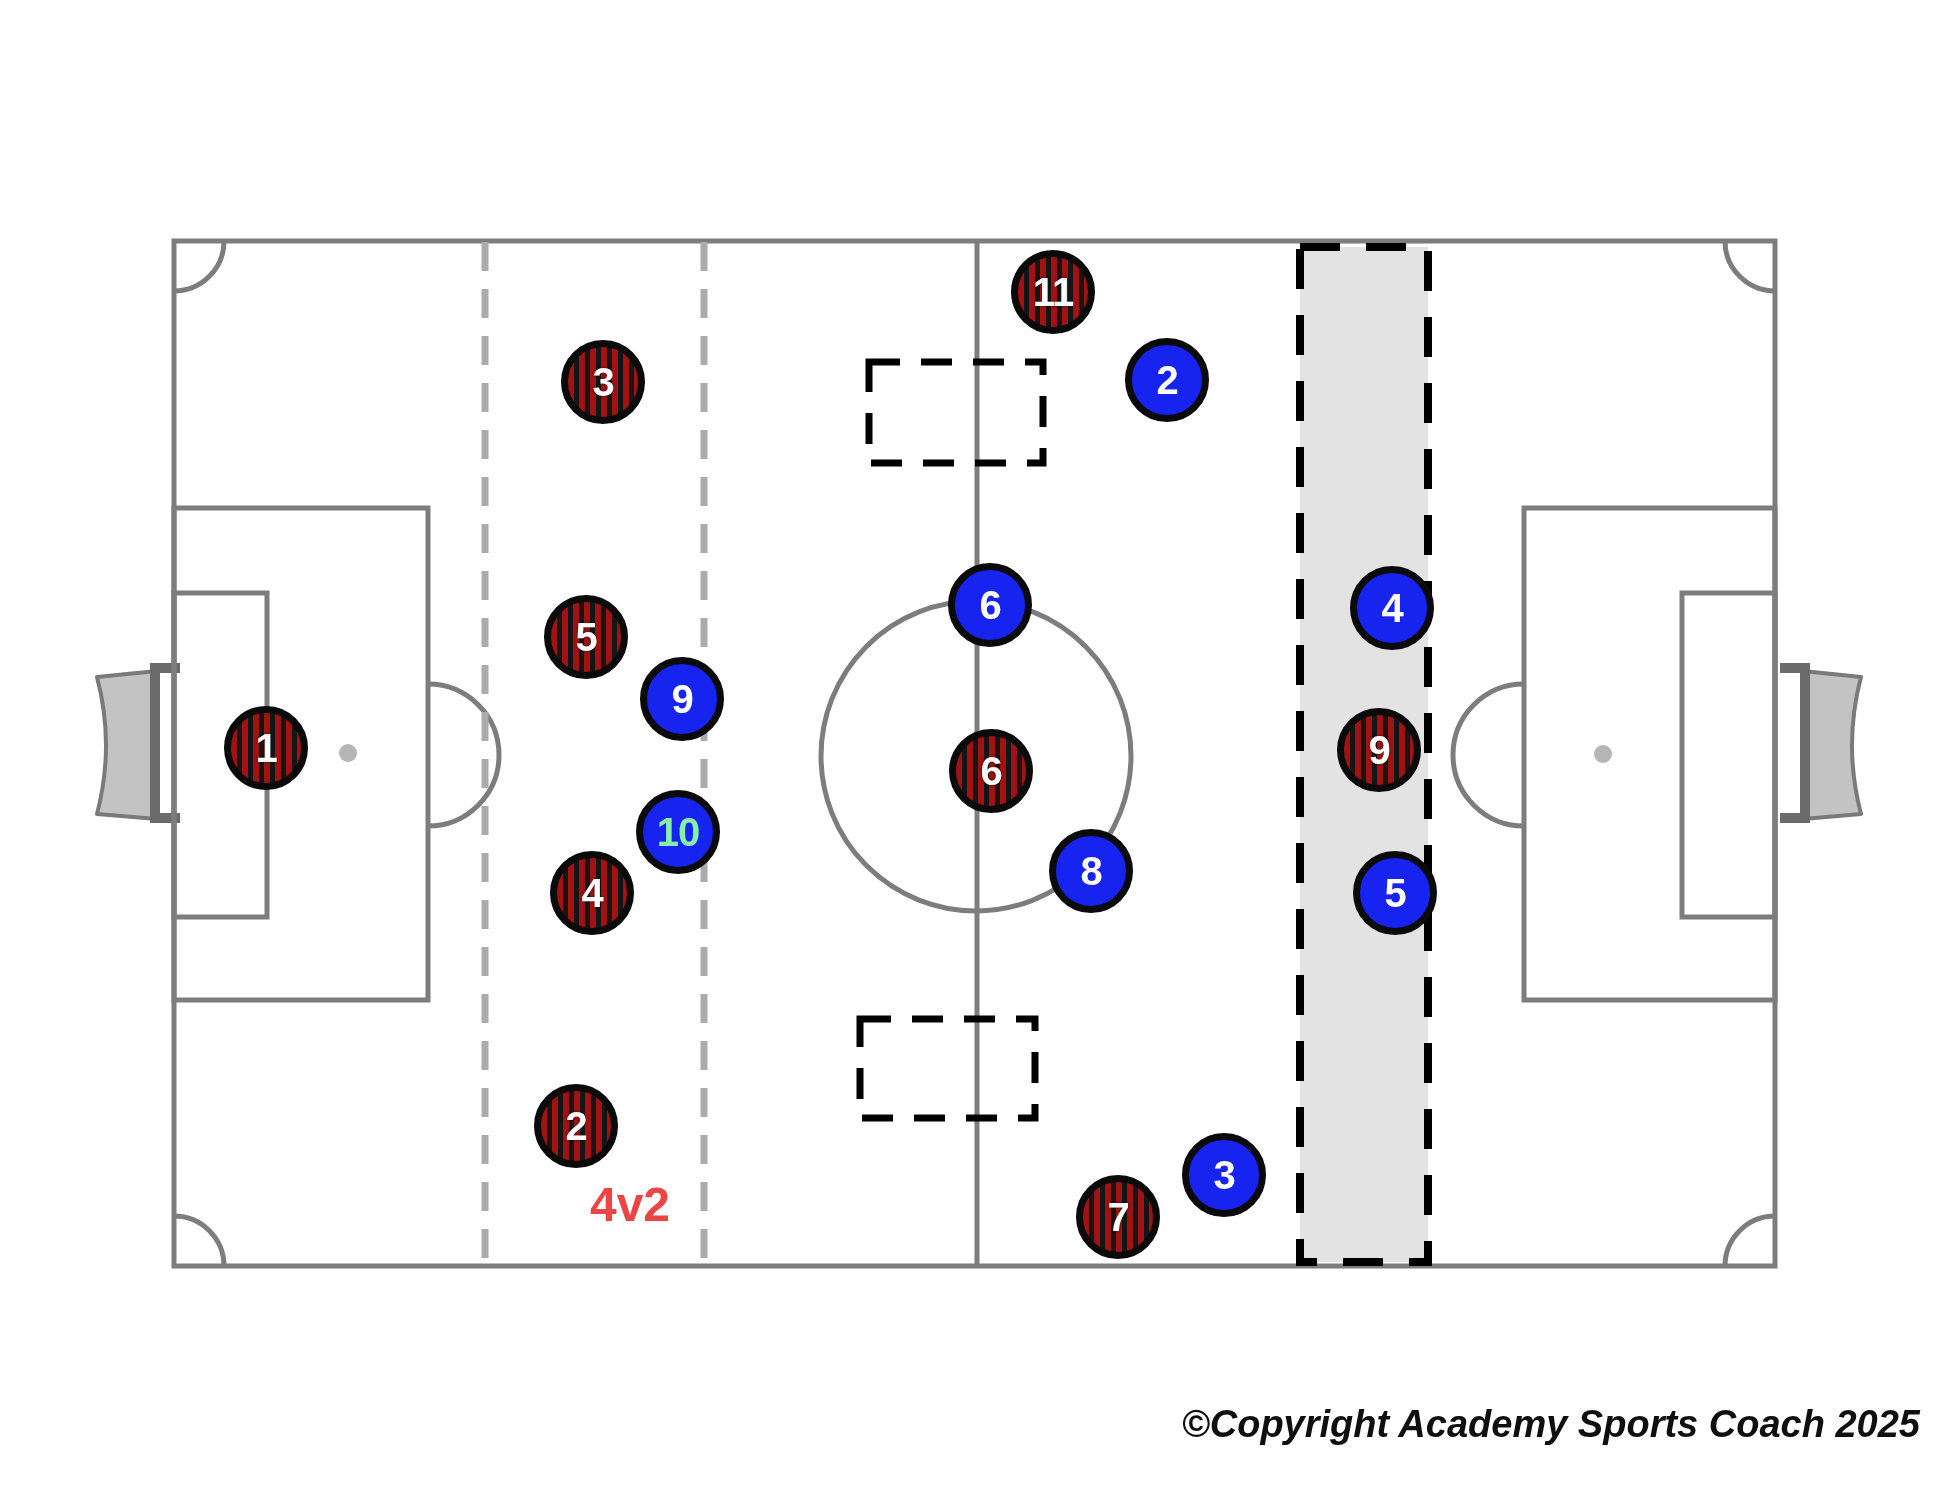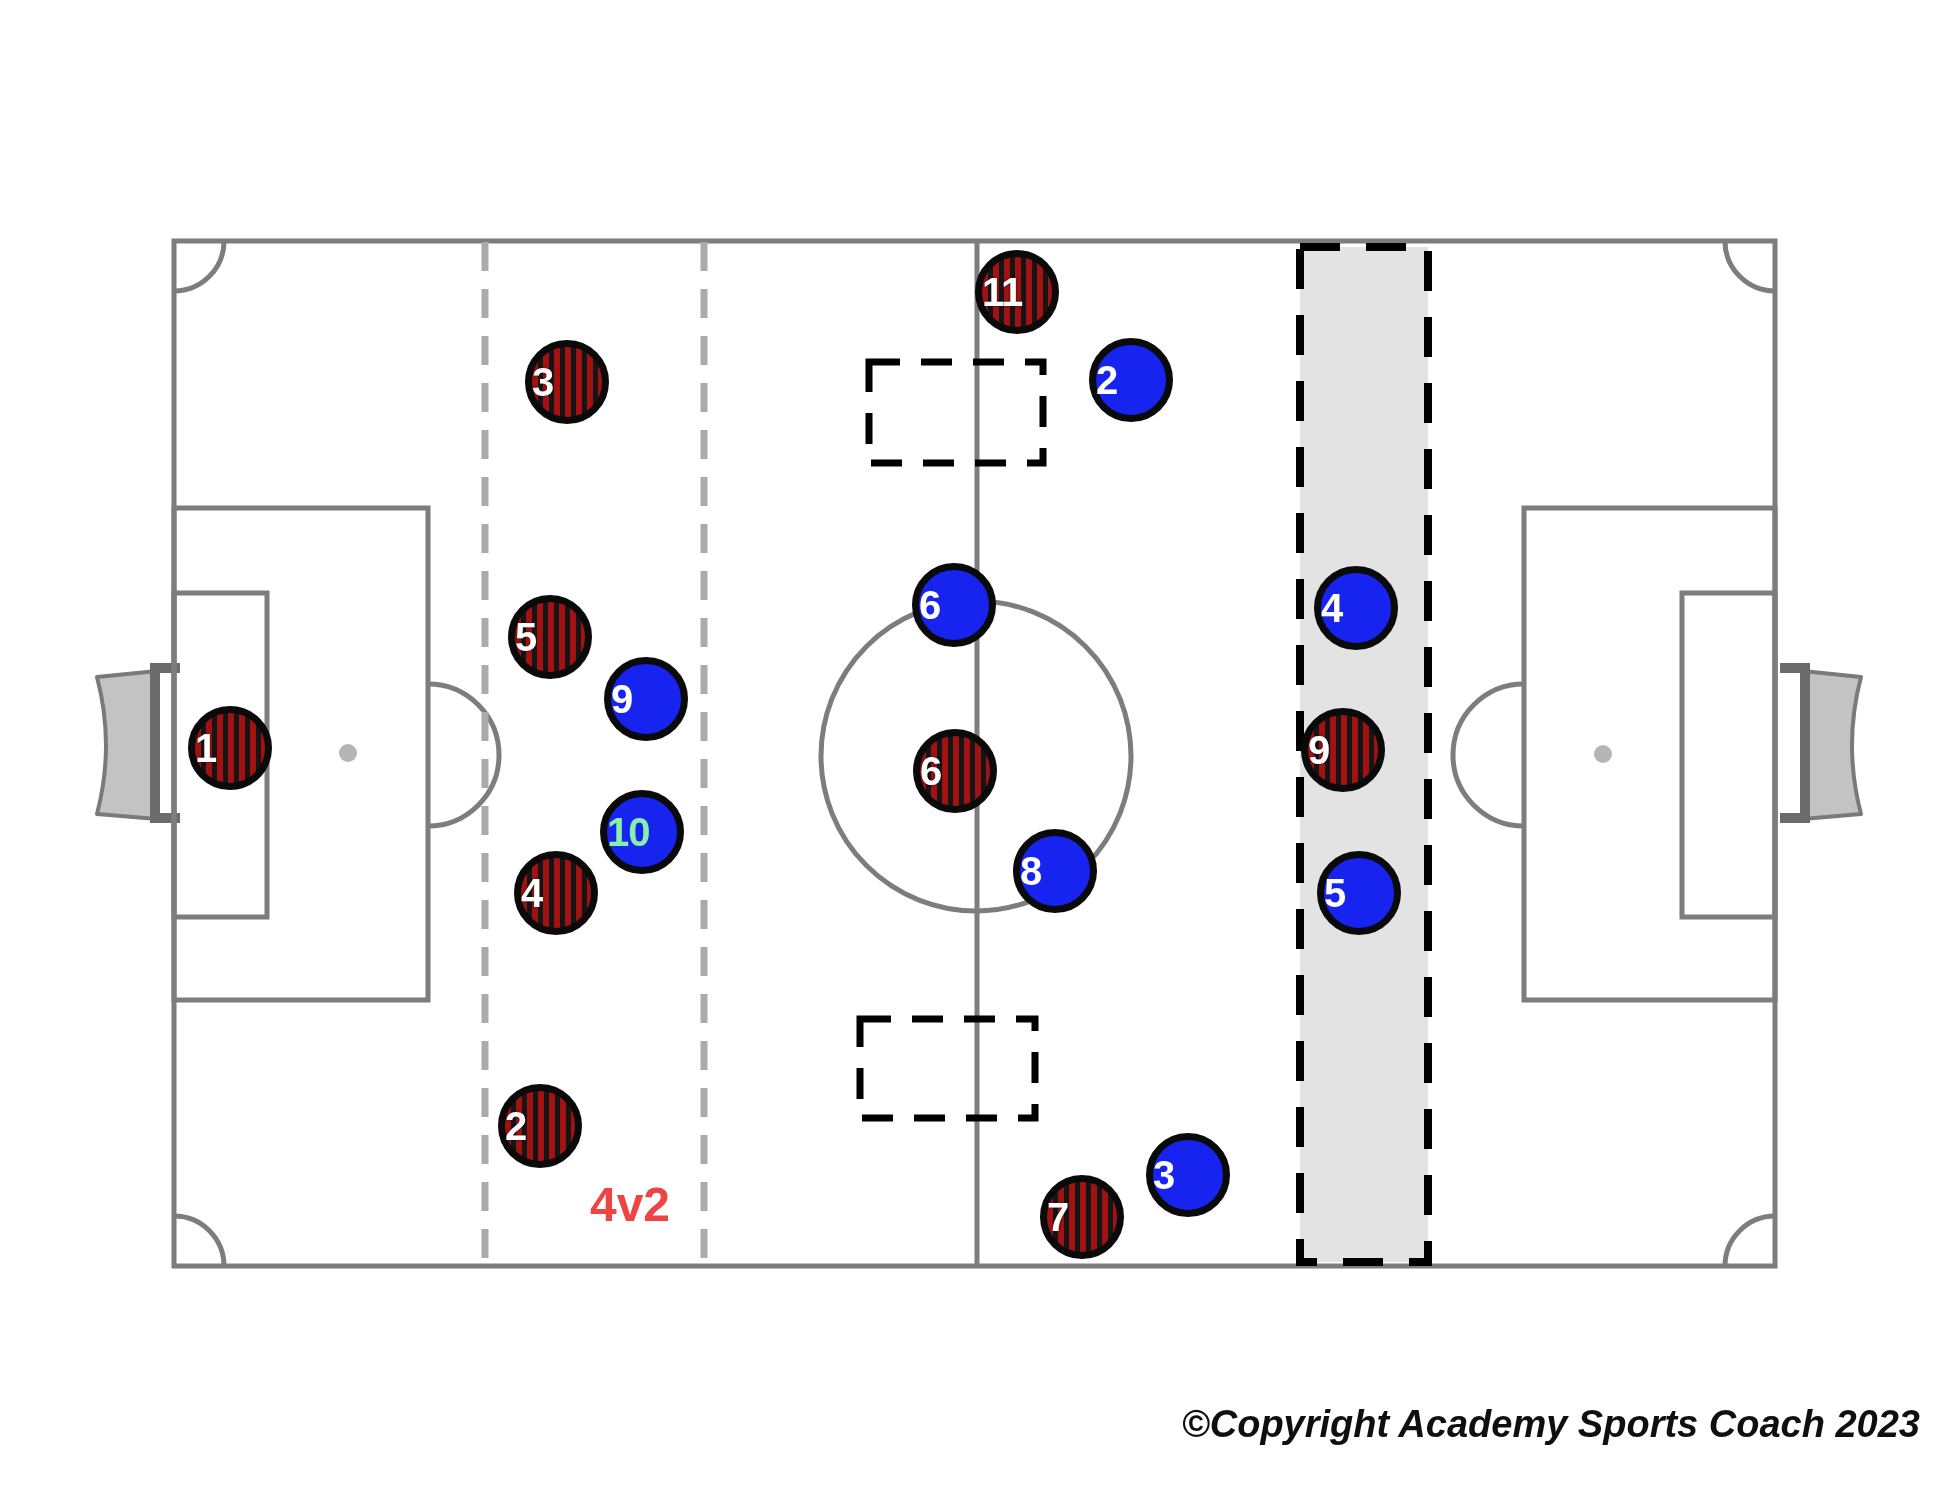--- a/index.html
+++ b/index.html
@@ -1,22 +1,22 @@
 <!DOCTYPE html>
 <html><head>
 <meta charset="utf-8">
 <style>
   html,body{margin:0;padding:0;background:#fff;}
   #board{position:relative;width:1960px;height:1485px;background:#ffffff;
          font-family:"Liberation Sans","DejaVu Sans",sans-serif;overflow:hidden;}
   #pitch-svg{position:absolute;left:0;top:0;}
   #players-layer{position:absolute;left:0;top:0;width:1960px;height:1485px;pointer-events:none;}
   .player{position:absolute;width:70px;height:70px;border-radius:50%;
-          display:flex;align-items:center;pointer-events:auto;
-          box-sizing:content-box;}
+          display:flex;align-items:center;justify-content:center;pointer-events:auto;
+          box-sizing:content-box;margin-left:36px;}
   .player .num{font-weight:700;font-size:40px;line-height:1;letter-spacing:-1px;}
   .label-4v2{position:absolute;left:560px;top:1181px;width:140px;text-align:center;
              font-weight:700;font-size:48px;line-height:1;color:#ef4444;}
   .footer-left{position:absolute;left:43px;top:1402px;font-style:italic;font-weight:700;
                font-size:38px;line-height:1.2;color:#0f0f0f;}
   .footer-right{position:absolute;right:40px;top:1402px;font-style:italic;font-weight:700;
                 font-size:38px;line-height:1.2;color:#0f0f0f;}
 </style>
 </head>
 <body>
@@ -115,14 +115,14 @@
       <div class="player" style="left: 1317px; top: 851px; border: 7px solid rgb(10, 10, 10); background: rgb(23, 36, 240);">
         <span class="num" style="color: rgb(255, 255, 255);">5</span>
       </div>
       <div class="player" style="left: 1146px; top: 1133px; border: 7px solid rgb(10, 10, 10); background: rgb(23, 36, 240);">
         <span class="num" style="color: rgb(255, 255, 255);">3</span>
       </div>
     </div>
 
   <div class="label-4v2">4v2</div>
 
-  <div class="footer-right">©Copyright Academy Sports Coach 2023</div>
+  <div class="footer-right">©Copyright Academy Sports Coach 2025</div>
 </div>
 
 </body></html>

